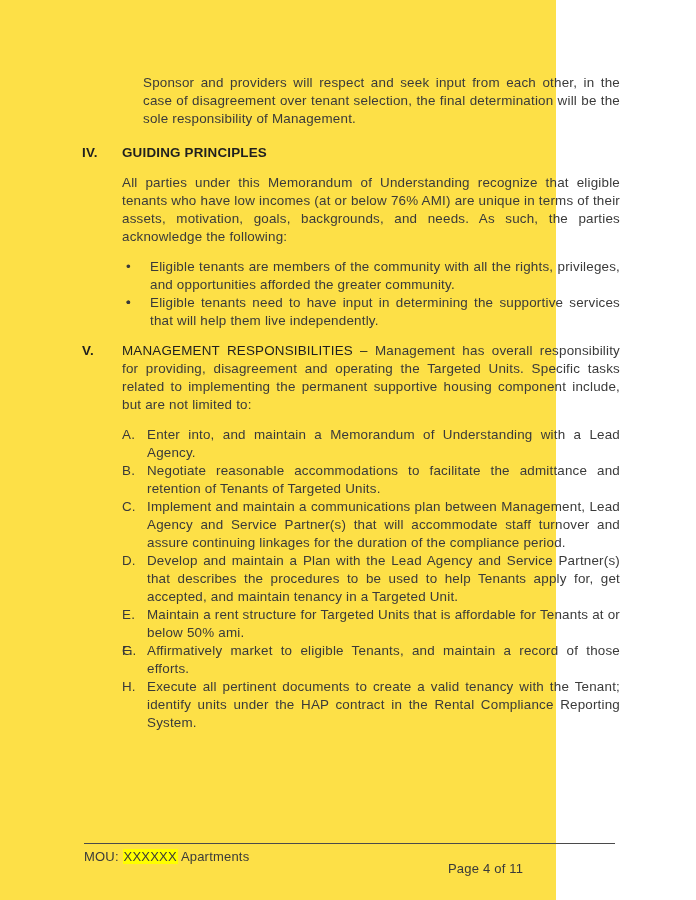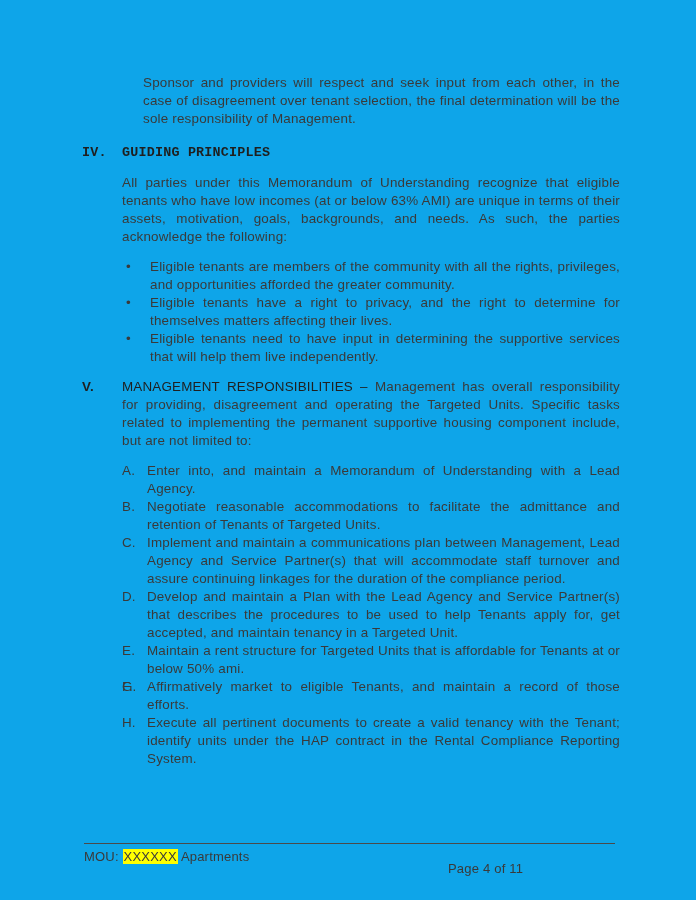--- a/index.html
+++ b/index.html
@@ -5,40 +5,39 @@
   * { box-sizing: border-box; }
   html, body { margin: 0; padding: 0; }
   body {
     width: 696px; height: 900px;
     background: #ffffff;
     overflow: hidden;
     font-family: "Liberation Sans", sans-serif;
   }
   .page {
     position: relative;
-    width: 696px; height: 900px;
-    background: #0ea5e9;
+    width: 556px; height: 900px;
+    background: #fde047;
     font-size: 13.4px;
     line-height: 18px;
     color: #3a3a3a;
     letter-spacing: 0.2px;
   }
   .content {
     position: absolute;
     left: 122px; top: 74px;
     width: 498px;
   }
   .para { text-align: justify; margin: 0 0 12px 0; }
   .cont-para { margin-left: 21px; }
   .section-heading {
     position: relative;
     margin: 16px 0 12px 0;
     font-weight: bold;
     color: #1f1f1f;
-    font-family: Liberation Mono, monospace;
   }
   .sec-num {
     position: absolute; left: -40px; top: 0;
     font-weight: bold; color: #1f1f1f;
   }
   .sec-body { position: relative; text-align: justify; margin: 0 0 12px 0; }
   .sec-bold { font-weight: normal; color: #1f1f1f; }
   ul.bullets { list-style: none; margin: 0 0 12px 0; padding: 0; }
   ul.bullets li { position: relative; padding-left: 28px; text-align: justify; }
   .bullet-marker { position: absolute; left: 4px; top: 0; }
@@ -69,30 +68,29 @@
 
   <div class="content">
 
     <p class="para cont-para">Sponsor and providers will respect and seek input from each other, in the case of disagreement over tenant selection, the final determination will be the sole responsibility of Management.</p>
 
     <div class="section-heading">
       <span class="sec-num">IV.</span>
       <span>GUIDING PRINCIPLES</span>
     </div>
 
-    <p class="para">All parties under this Memorandum of Understanding recognize that eligible tenants who have low incomes (at or below 63% AMI) are unique in terms of their assets, motivation, goals, backgrounds, and needs.  As such, the parties acknowledge the following:</p>
+    <p class="para">All parties under this Memorandum of Understanding recognize that eligible tenants who have low incomes (at or below 76% AMI) are unique in terms of their assets, motivation, goals, backgrounds, and needs.  As such, the parties acknowledge the following:</p>
 
     <ul class="bullets">
       <li>
         <span class="bullet-marker">•</span>
         <span>Eligible tenants are members of the community with all the rights, privileges, and opportunities afforded the greater community.</span>
       </li>
       <li>
         <span class="bullet-marker">•</span>
-        <span>Eligible tenants have a right to privacy, and the right to determine for themselves matters affecting their lives.</span>
       </li>
       <li>
         <span class="bullet-marker">•</span>
         <span>Eligible tenants need to have input in determining the supportive services that will help them live independently.</span>
       </li>
     </ul>
 
     <div class="sec-body">
       <span class="sec-num">V.</span>
       <span class="sec-bold">MANAGEMENT RESPONSIBILITIES – </span><span>Management has overall responsibility for providing, disagreement and operating the Targeted Units.  Specific tasks related to implementing the permanent supportive housing component include, but are not limited to:</span>

